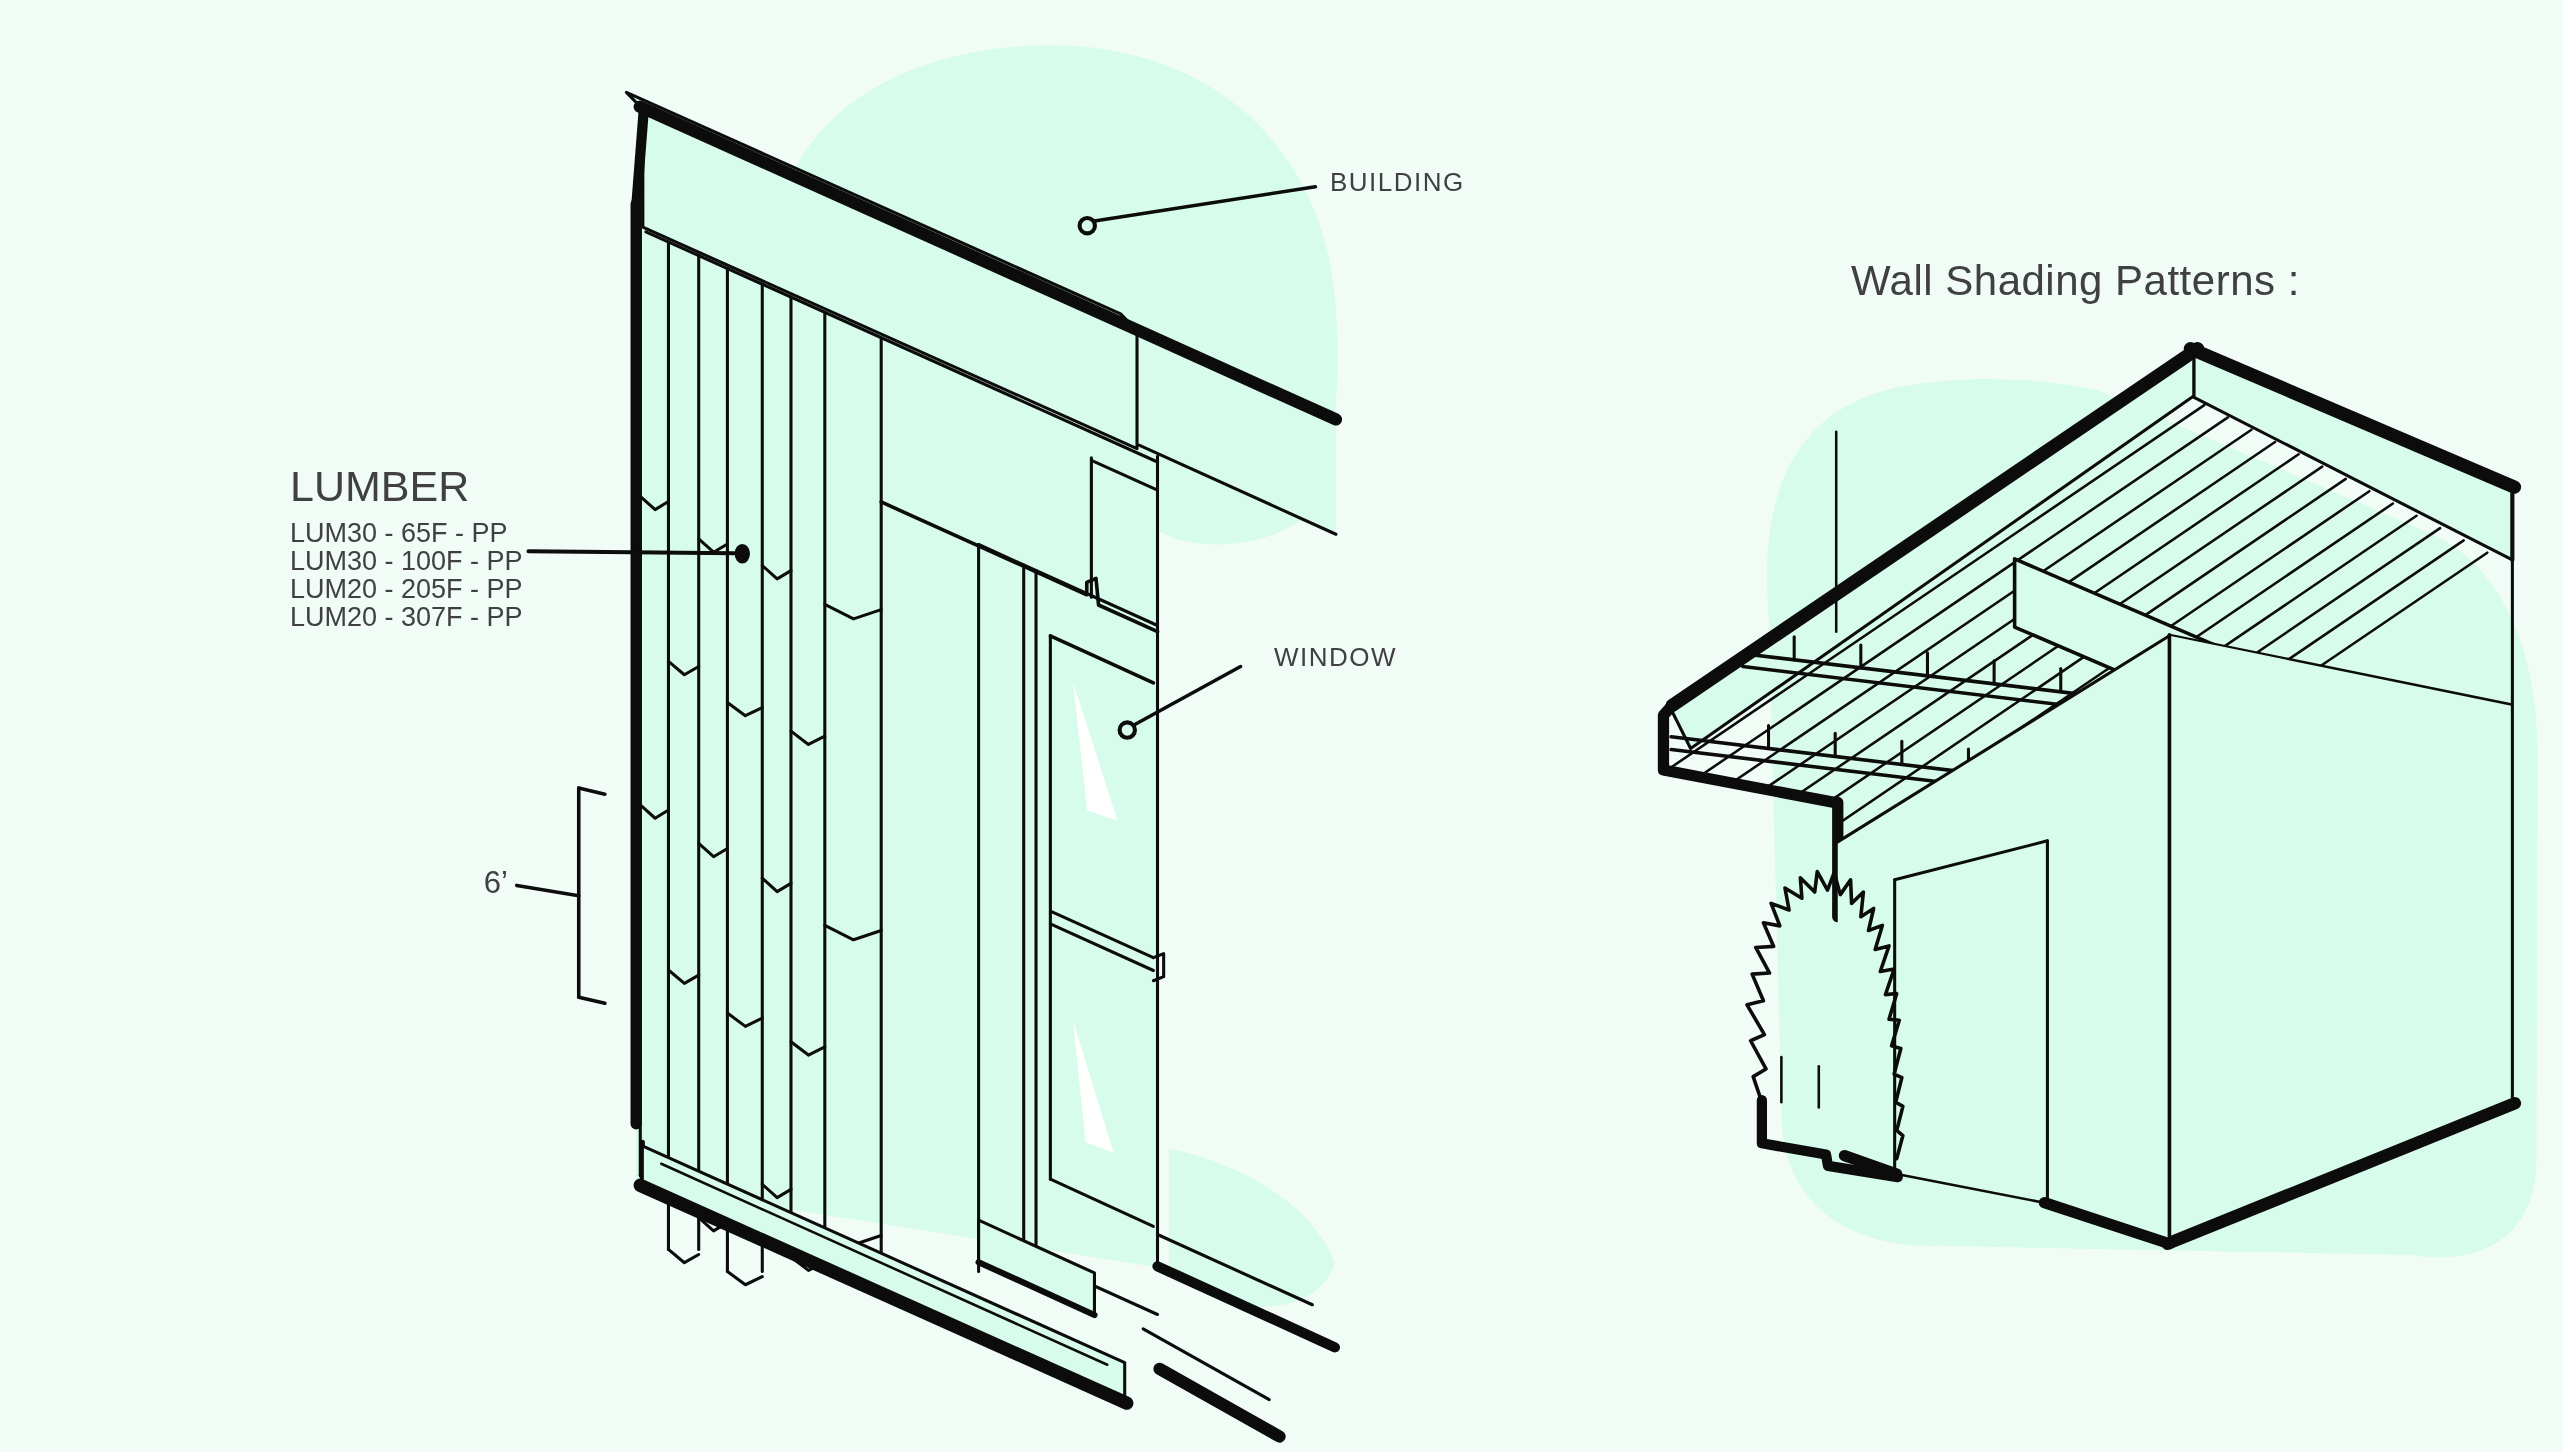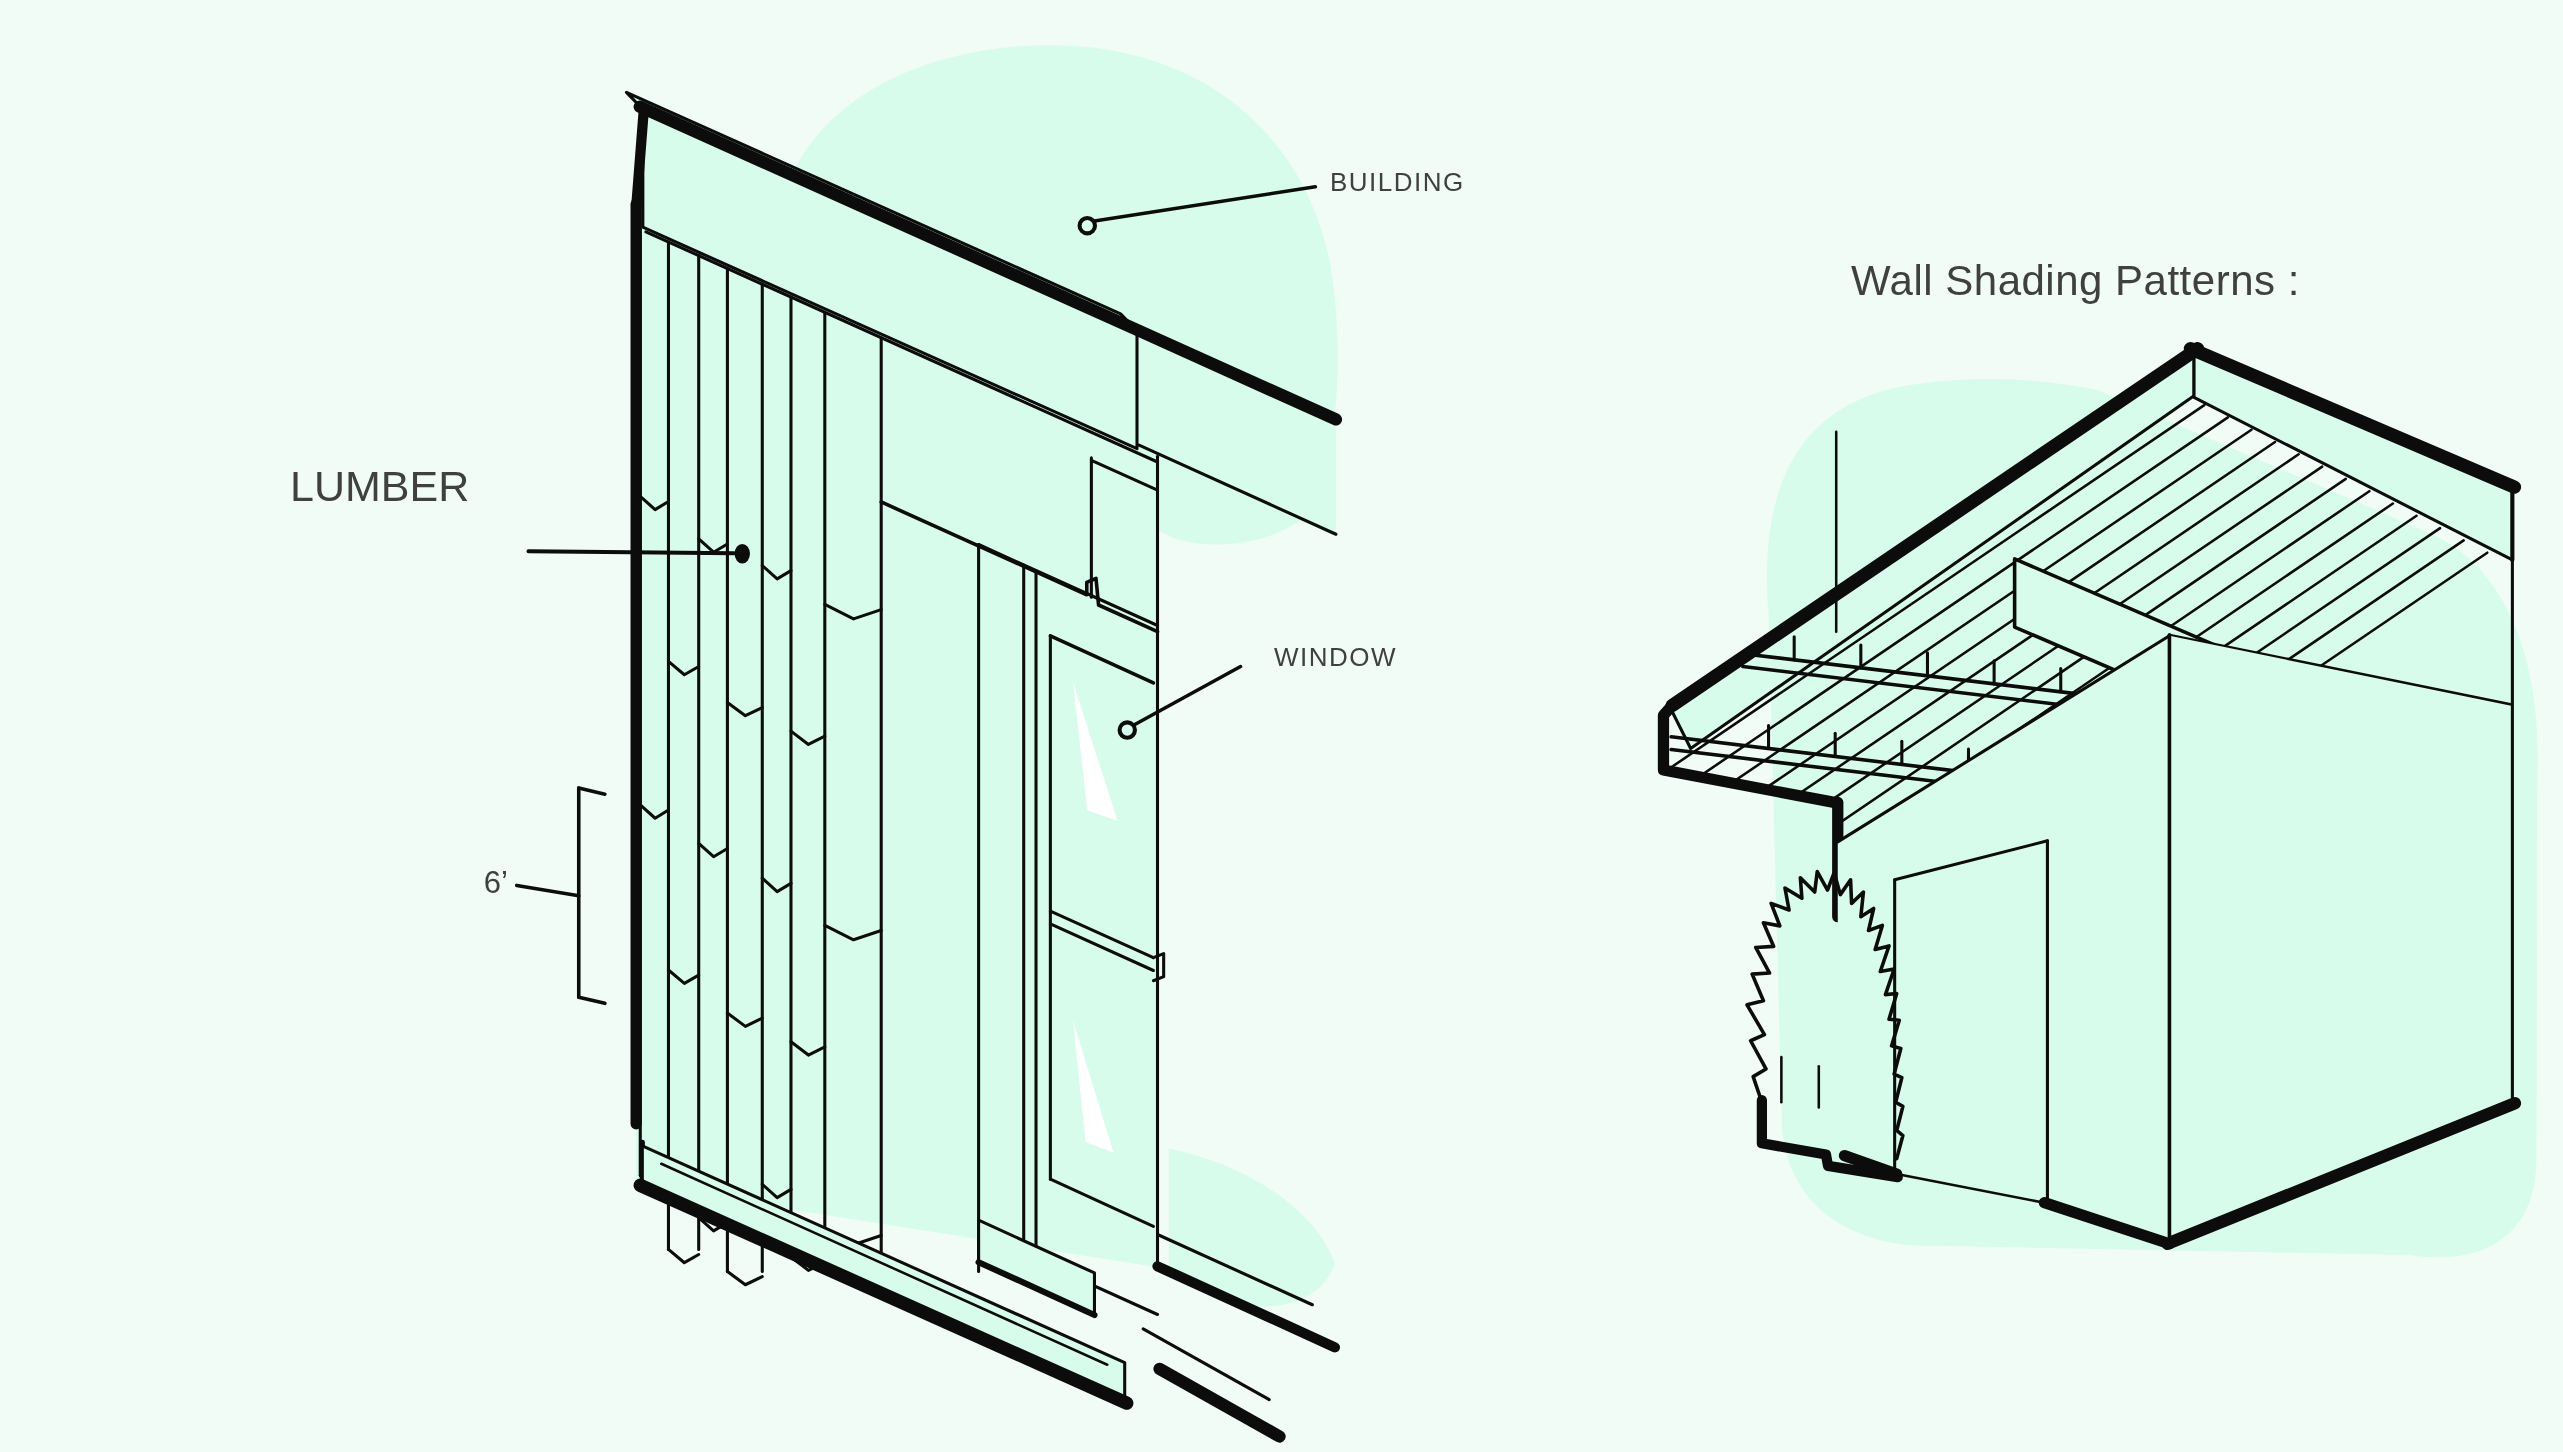--- a/index.html
+++ b/index.html
@@ -325,20 +325,26 @@
       <path d="M7270,2432 L7270,2468" stroke-width="6"></path>
       <path d="M7306,2530 L7498,2620" stroke-width="20"></path>
     </g>
   </g>
 </svg>
 
 <div class="lbl" id="title-label">Wall Shading Patterns :</div>
 
 <div class="lbl" id="lumber-block">
   <div id="lumber-title">LUMBER</div>
+  <div id="lumber-specs">
+    <div class="lumber-spec">LUM30 - 65F - PP</div>
+    <div class="lumber-spec">LUM30 - 100F - PP</div>
+    <div class="lumber-spec">LUM20 - 205F - PP</div>
+    <div class="lumber-spec">LUM20 - 307F - PP</div>
+  </div>
 </div>
 
 <div class="lbl" id="building-label">BUILDING</div>
 <div class="lbl" id="window-label">WINDOW</div>
 <div class="lbl" id="dim-label">6’</div>
 
 </div>
 
 
 </body></html>

